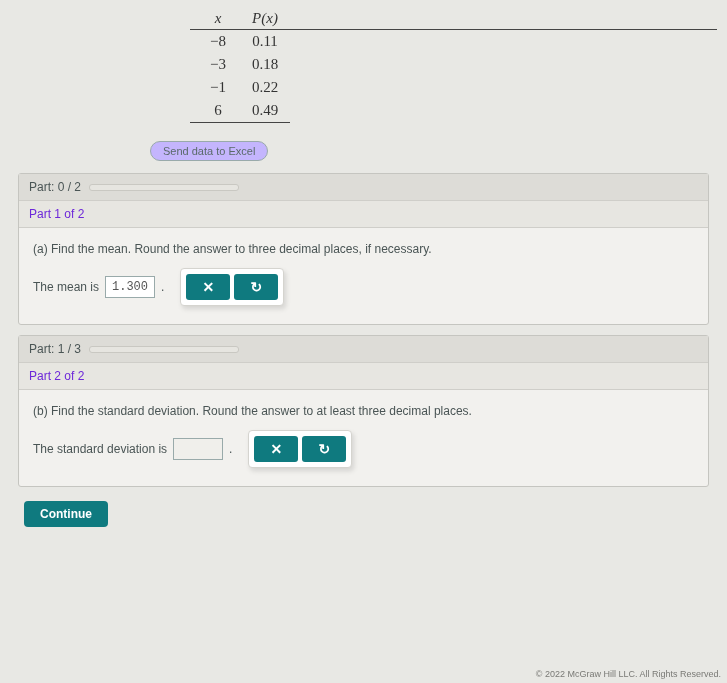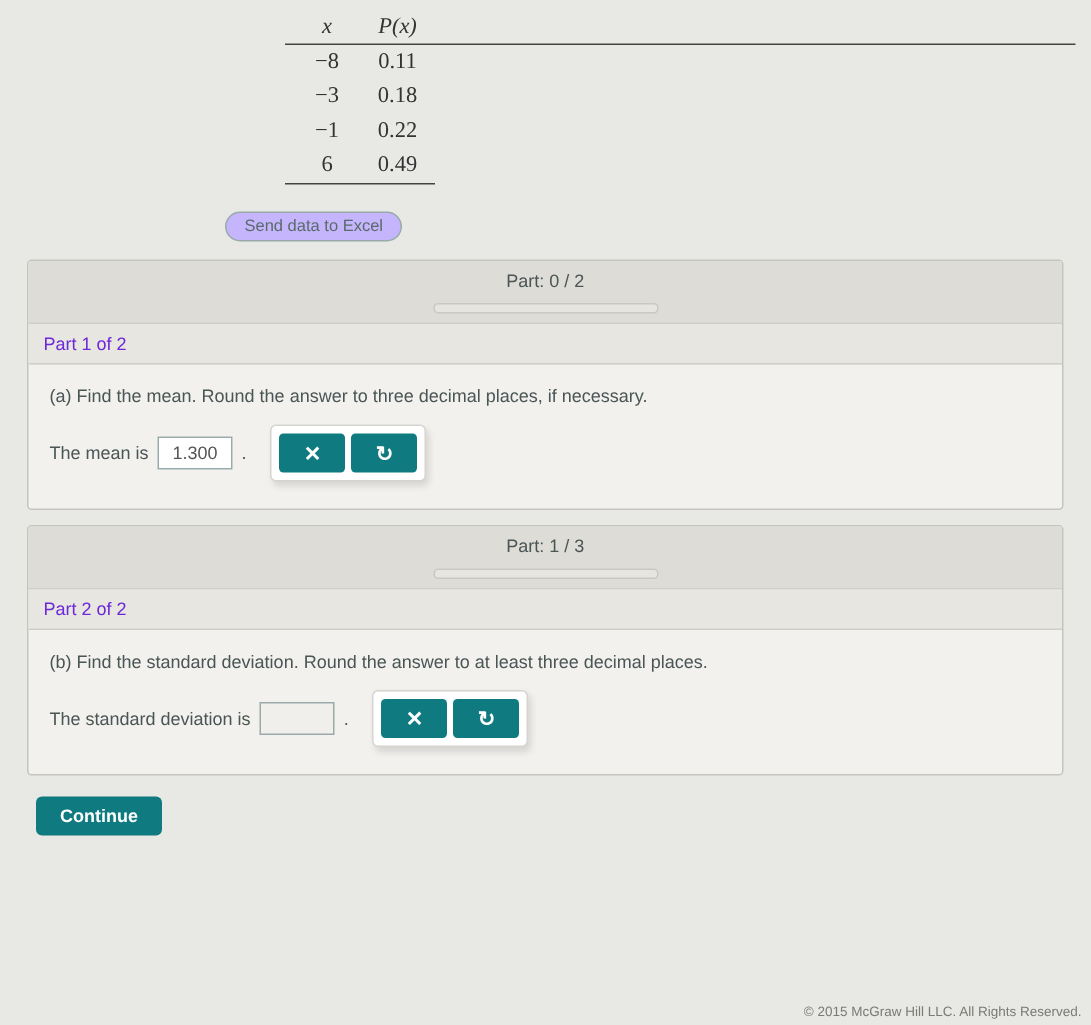--- a/index.html
+++ b/index.html
@@ -70,21 +70,20 @@
   }
   .part-header {
     background: #dddcd7;
     border-bottom: 1px solid #cfcec9;
     padding: 6px 10px;
     font-size: 12px;
     color: #4a5555;
     display: flex;
     align-items: center;
     gap: 8px;
-    flex-direction: column;
   }
   .progress {
     display: inline-block;
     width: 150px;
     height: 7px;
     background: #e6e5e0;
     border-radius: 3px;
     border: 1px solid #c9c8c2;
     overflow: hidden;
   }
@@ -113,20 +112,21 @@
     gap: 6px;
   }
   .ans-input {
     width: 50px;
     height: 22px;
     border: 1px solid #9aa;
     background: #fff;
     font-size: 12px;
     text-align: center;
     color: #555;
+    font-family: Liberation Mono, monospace;
   }
   .ans-input.empty { background: #f0efeb; }
   .btn-group {
     display: flex;
     gap: 4px;
     margin-left: 10px;
     background: #fff;
     padding: 5px;
     border: 1px solid #d5d4cf;
     border-radius: 4px;
@@ -235,13 +235,13 @@
           <button class="tbtn">✕</button>
           <button class="tbtn">↻</button>
         </div>
       </div>
     </div>
   </div>
 
   <button class="continue">Continue</button>
 </div>
 
-<div class="copyright">© 2015 McGraw Hill LLC. All Rights Reserved.</div>
+<div class="copyright">© 2022 McGraw Hill LLC. All Rights Reserved.</div>
 
 </body></html>

